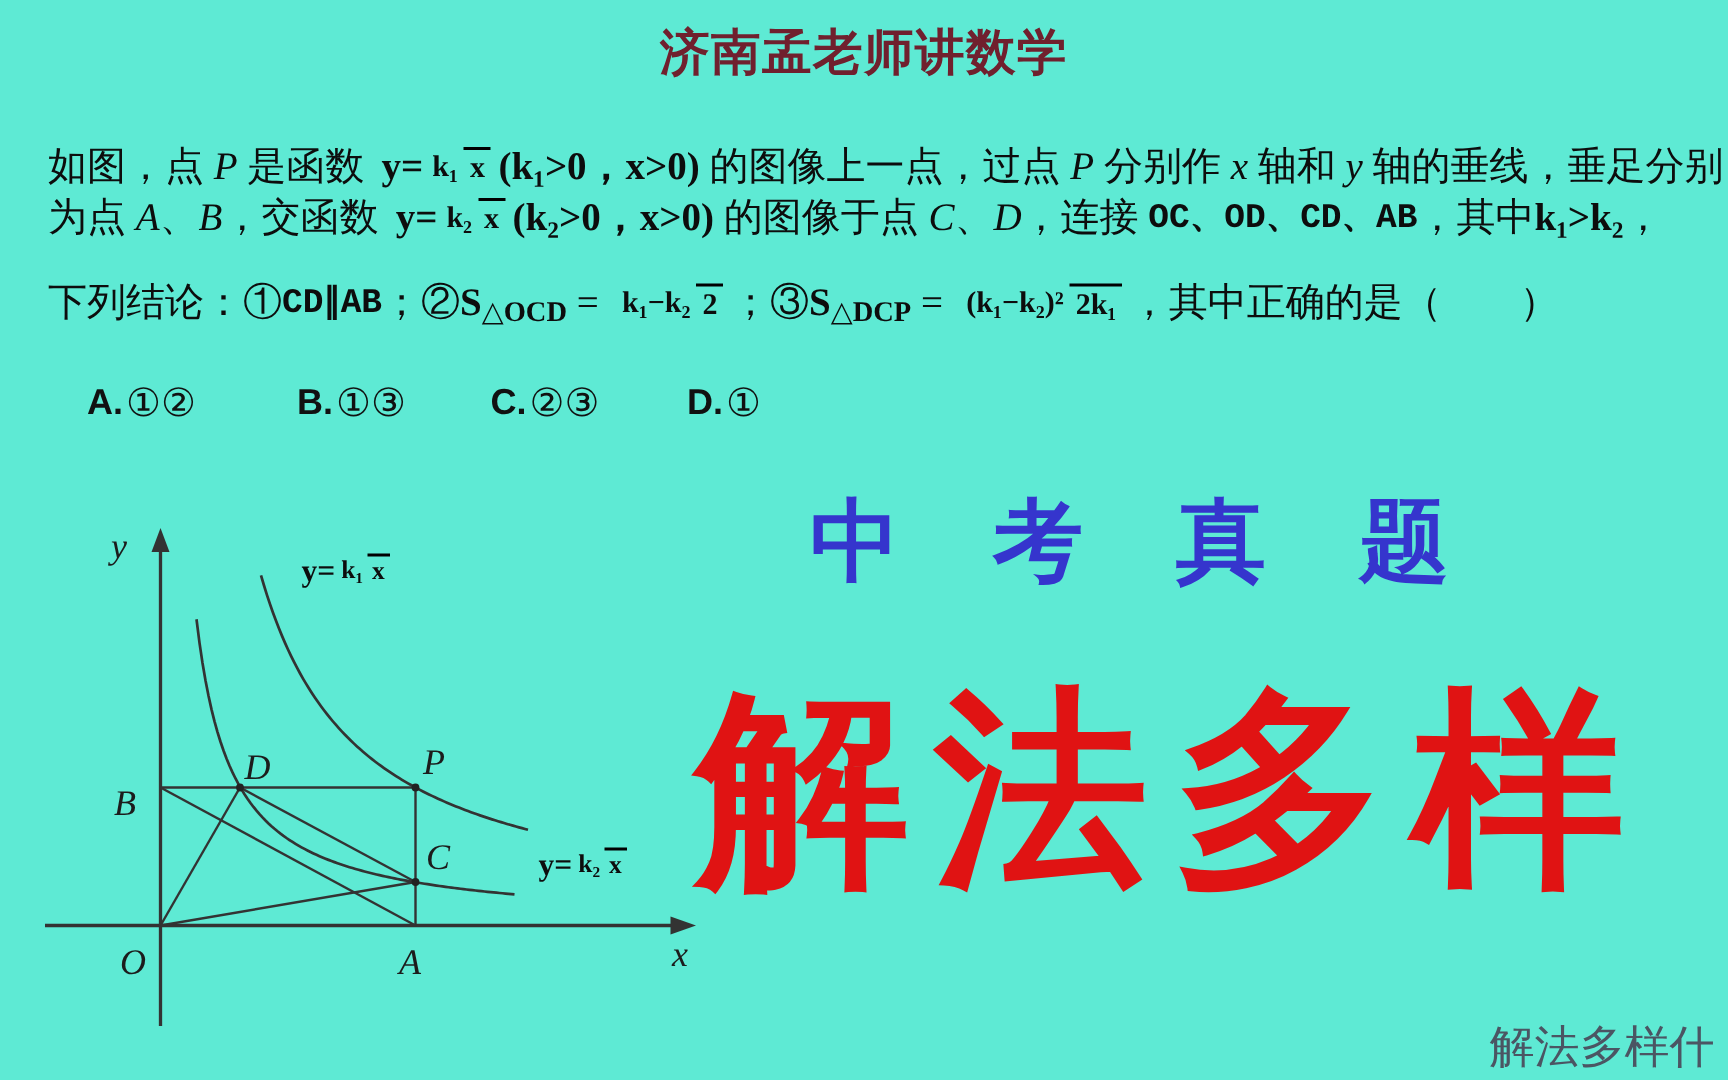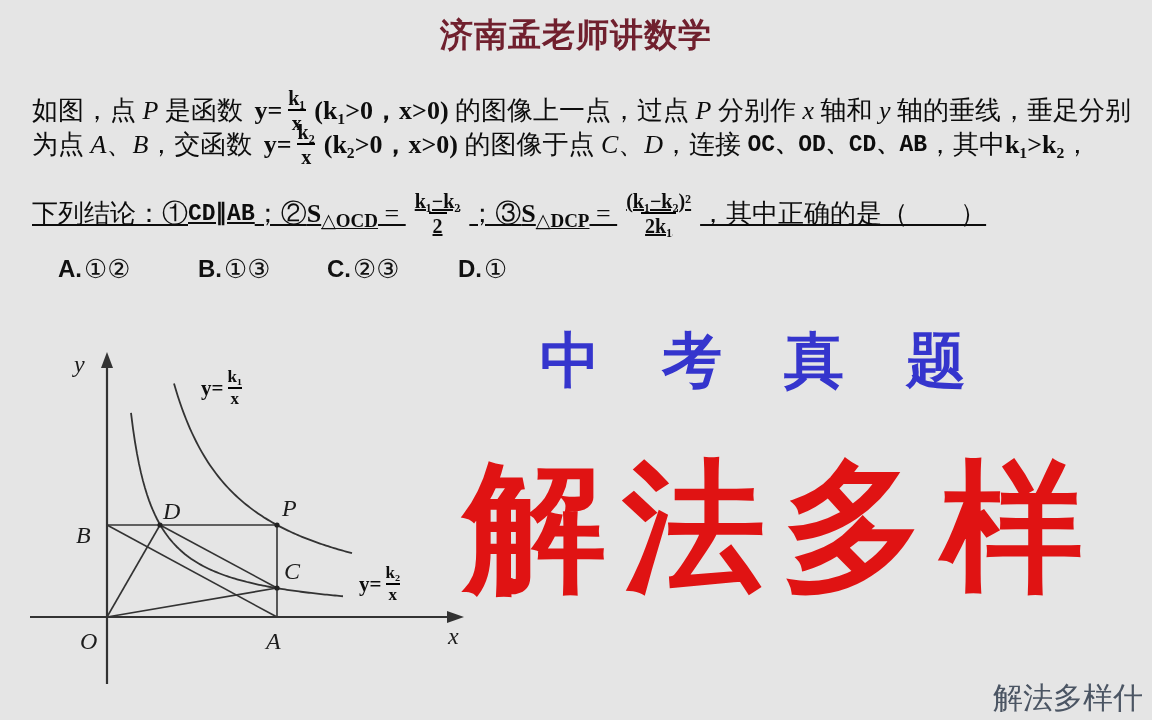--- a/index.html
+++ b/index.html
@@ -1,32 +1,32 @@
 <!DOCTYPE html>
 <html><head>
 <meta charset="utf-8">
 <style>
   html,body{margin:0;padding:0;background:#fff;}
-  #stage{position:relative;width:1152px;height:720px;background:#e5e5e5;overflow:hidden;
+  #stage{position:relative;width:1152px;height:720px;background:#5eead4;overflow:hidden;
          font-family:"Liberation Serif","DejaVu Serif",serif;color:#111;}
   #title{position:absolute;top:13px;left:0;width:100%;text-align:center;
          font-weight:bold;font-size:33px;letter-spacing:1px;color:#70202e;}
   
   .pline{position:absolute;left:32px;display:flex;align-items:center;white-space:pre;
          font-size:26px;line-height:1.15;color:#0d0d0d;}
   #pl1{top:84px;height:54px;}
   #pl2{top:118px;height:54px;}
-  #pl3{top:184px;height:60px;text-decoration:underline;}
+  #pl3{top:172px;height:60px;}
   .vi{font-style:italic;}
   .bm{font-weight:bold;}
   .mono{font-family:"Liberation Mono","DejaVu Sans Mono",monospace;font-size:23px;font-weight:bold;}
   .sub{font-weight:bold;font-size:19px;position:relative;top:7px;}
   .frac{display:inline-flex;align-items:center;margin:0 5px;}
   .frac .pre{font-weight:bold;margin-right:2px;}
-  .fcol{display:inline-flex;flex-direction:column;align-items:center;}
+  .fcol{display:inline-flex;flex-direction:row;align-items:center;}
   .fnum{font-size:20px;font-weight:bold;padding:0 4px;line-height:1.1;}
   .fden{font-size:20px;font-weight:bold;border-top:2px solid #000;padding:0 4px;line-height:1.2;}
   
   .opt{position:absolute;top:254px;display:flex;align-items:center;
        font-family:"Liberation Sans","DejaVu Sans",sans-serif;font-weight:bold;font-size:24px;}
   .opt .nums{font-family:"DejaVu Sans",sans-serif;font-weight:normal;font-size:26px;margin-left:2px;}
   .opt1{left:58px}.opt2{left:198px}.opt3{left:327px}.opt4{left:458px}
   
   #figure{position:absolute;left:0;top:330px;width:480px;height:390px;}
   #figure svg{position:absolute;left:0;top:0;}

